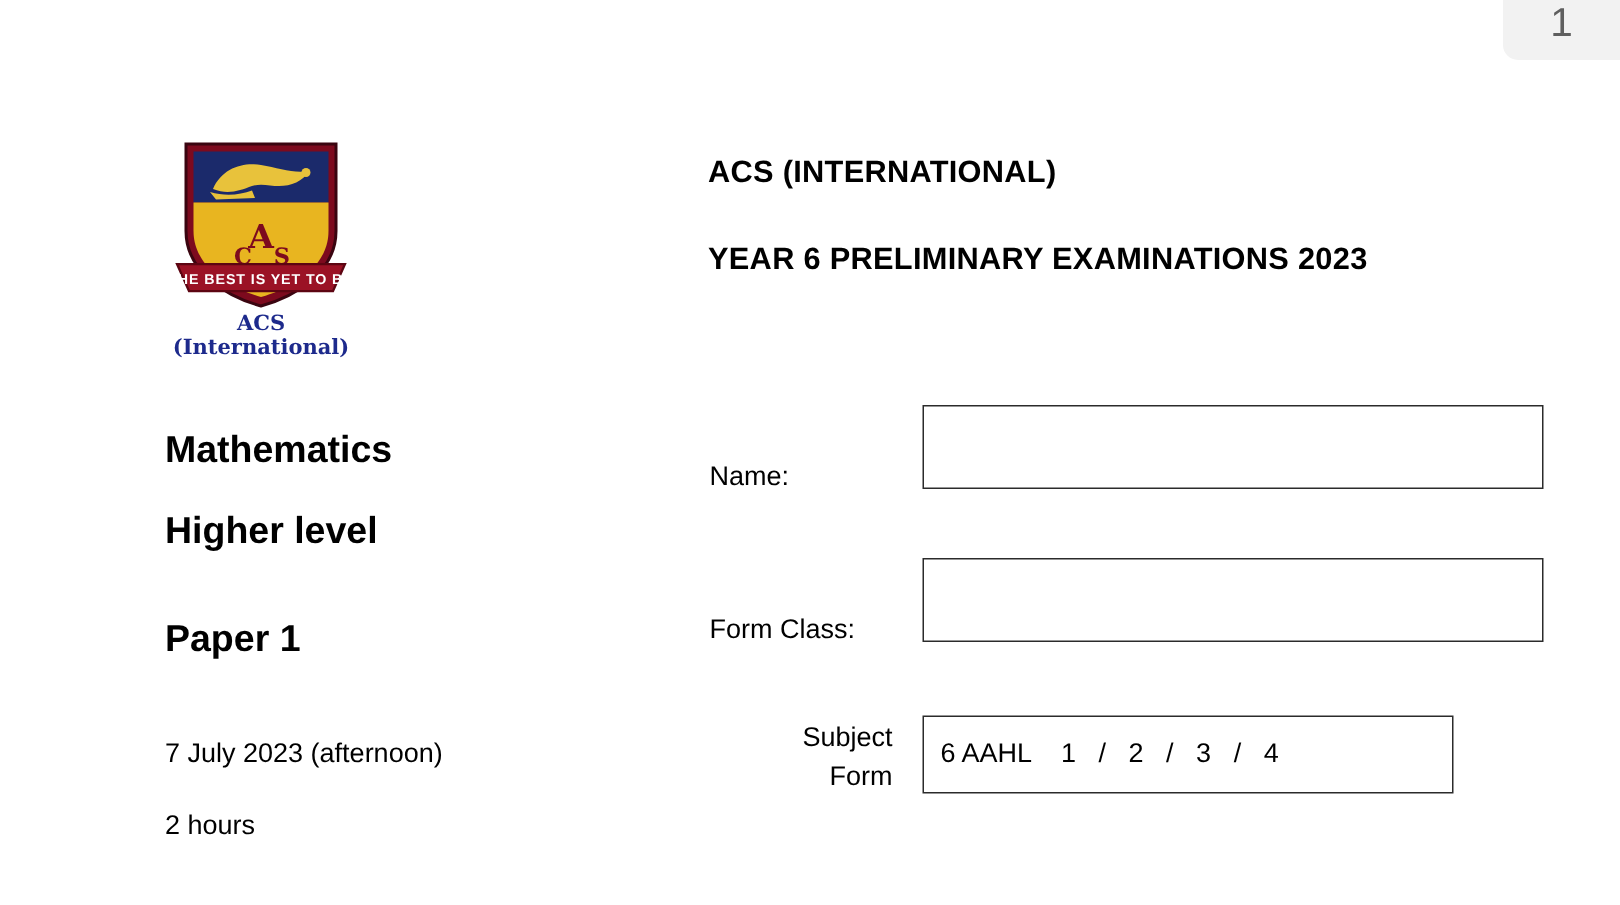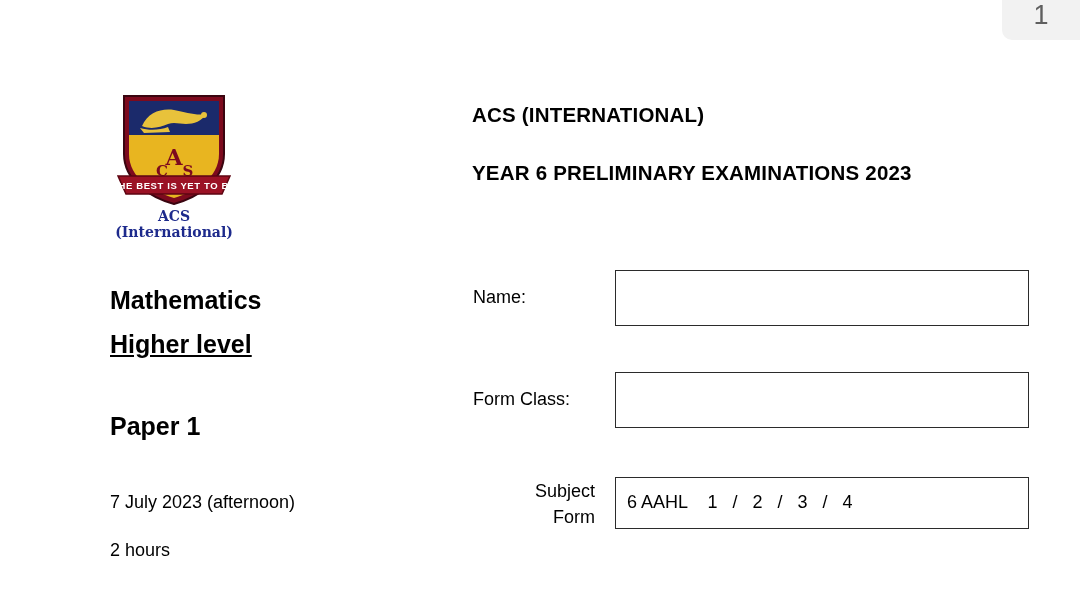--- a/index.html
+++ b/index.html
@@ -72,37 +72,38 @@
 
   
   .left-label {
     position: absolute;
     left: 110px;
     font-weight: bold;
     font-size: 25px;
     white-space: nowrap;
   }
   #subject  { top: 286px; }
-  #level    { top: 330px; text-decoration: underline; }
+  #level    { top: 340px; }
   #paper    { top: 412px; text-align: right; }
 
   .left-plain {
     position: absolute;
     left: 110px;
     font-size: 18px;
     white-space: nowrap;
   }
   #exam-date { top: 492px; }
   #duration  { top: 540px; }
 
   
   .field-label {
     position: absolute;
     font-size: 18px;
     white-space: nowrap;
+    margin-top: 20px;
   }
   #label-name { left: 473px; top: 287px; }
   #label-form { left: 473px; top: 389px; }
 
   #label-subject-group {
     position: absolute;
     left: 470px;
     top: 478px;
     width: 125px;
     font-size: 18px;
@@ -114,21 +115,21 @@
 
   
   .box {
     position: absolute;
     border: 1.4px solid #2b2b2b;
     background: #ffffff;
     box-sizing: border-box;
   }
   #box-name  { left: 615px; top: 270px; width: 414px; height: 56px; }
   #box-form  { left: 615px; top: 372px; width: 414px; height: 56px; }
-  #box-group { left: 615px; top: 477px; width: 414px; height: 52px; }
+  #box-group { left: 615px; top: 477px; width: 354px; height: 52px; }
 
   #box-group .group-text {
     position: absolute;
     left: 11px;
     top: 14px;
     font-size: 18px;
     white-space: pre;
   }
 </style>
 </head>

